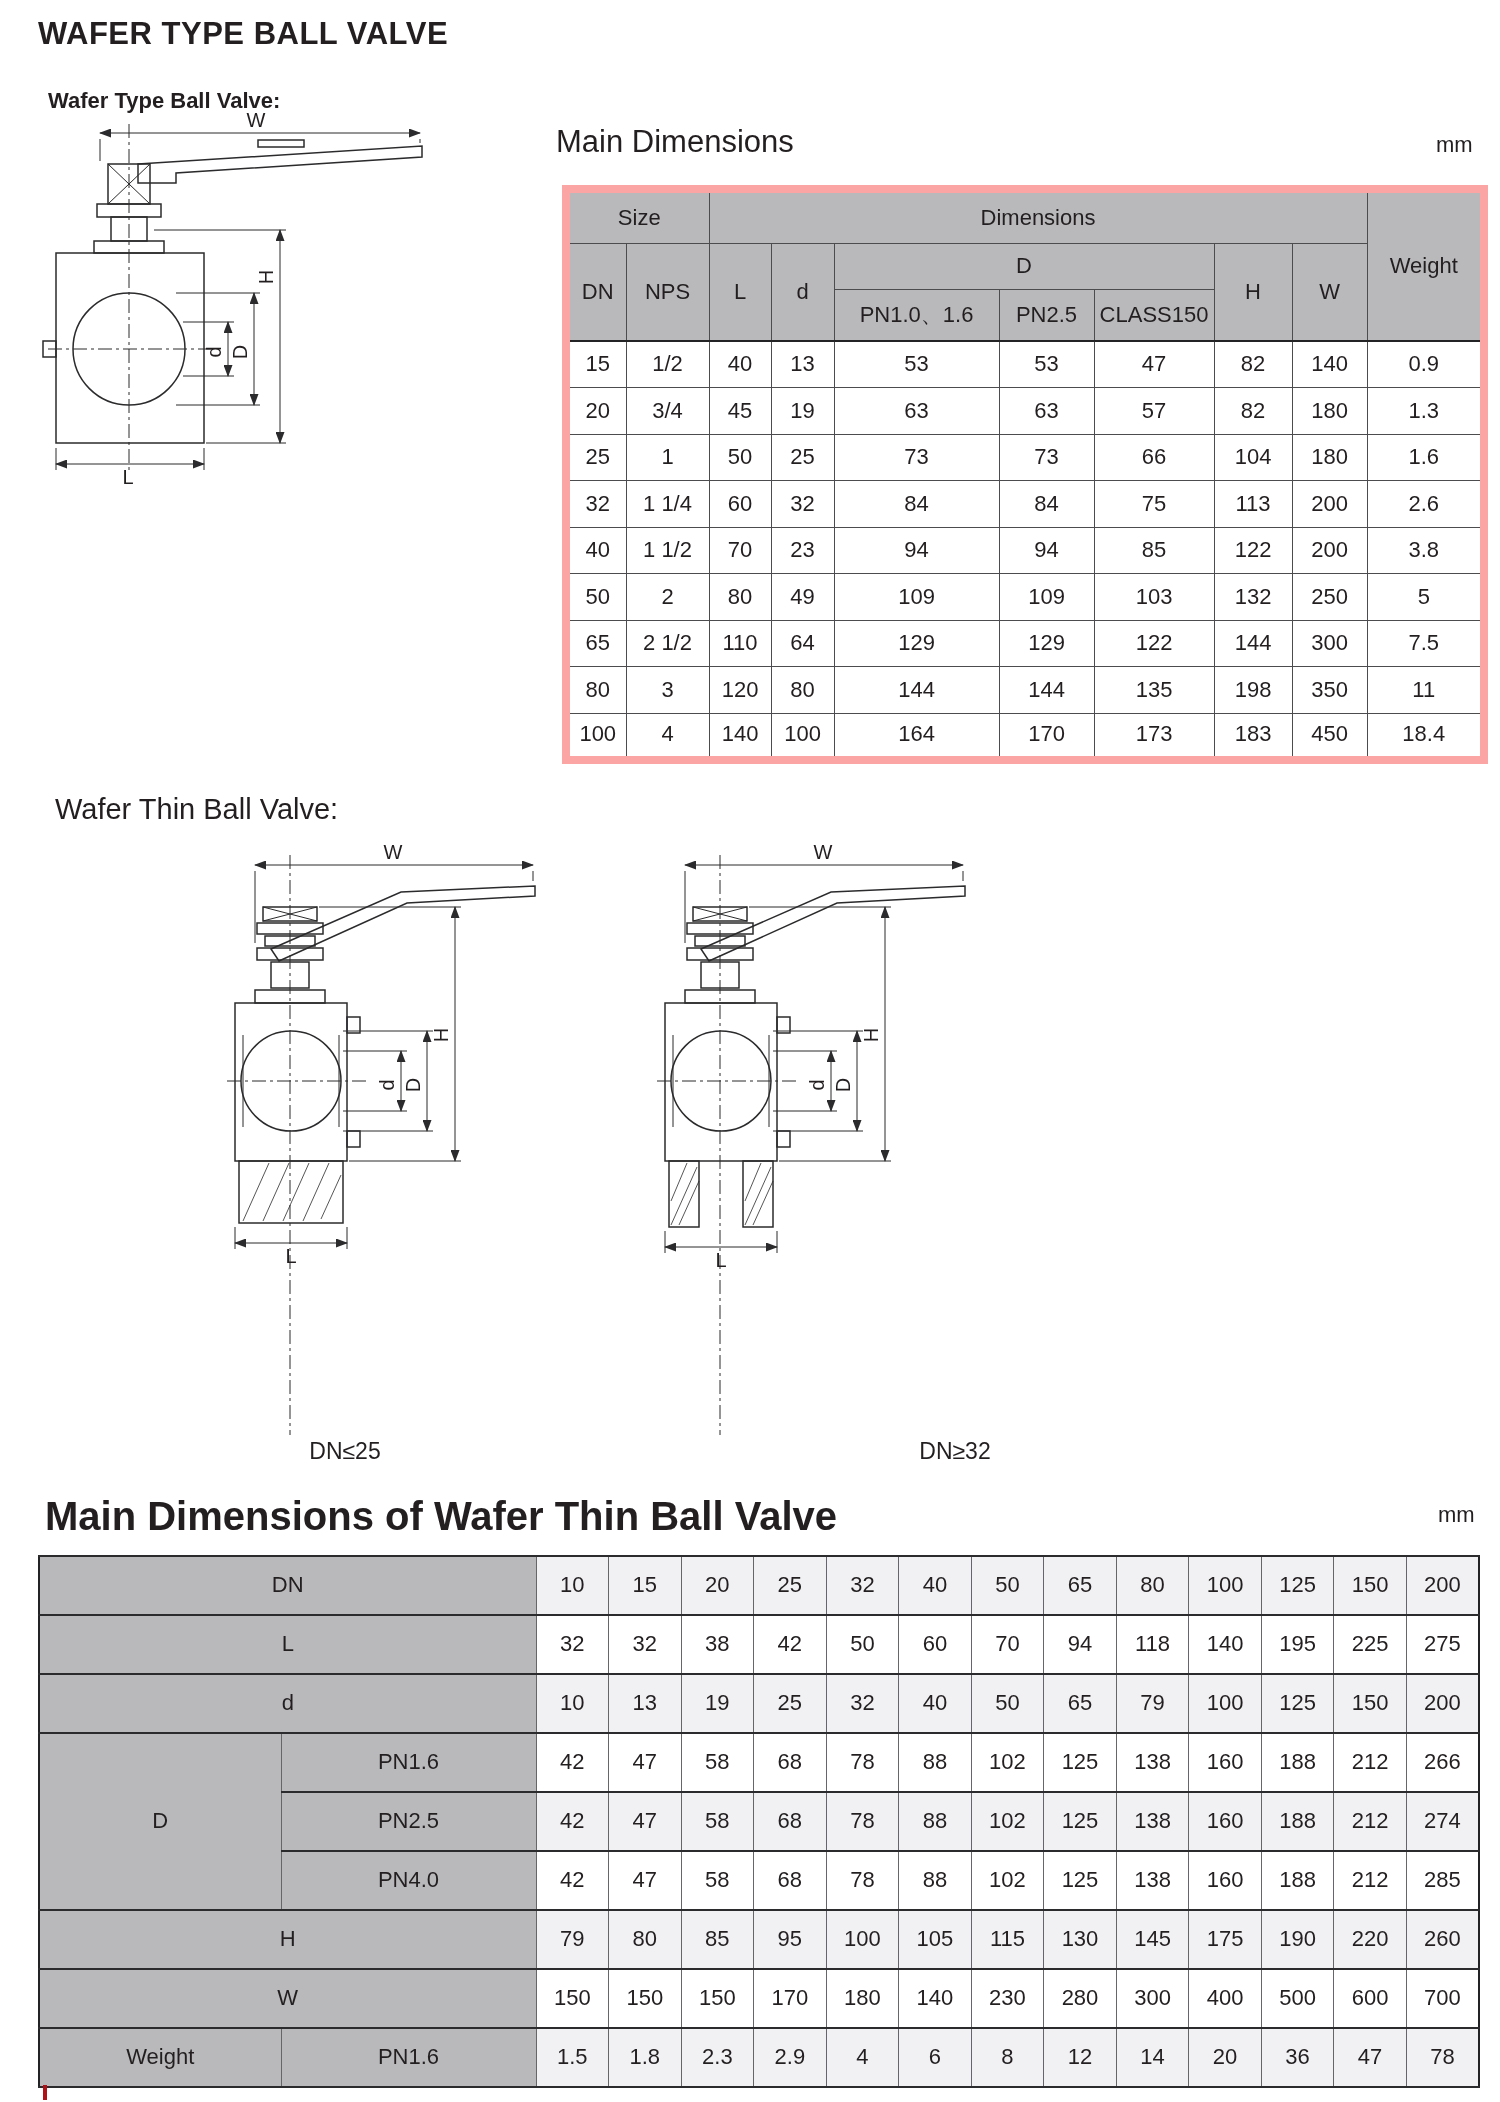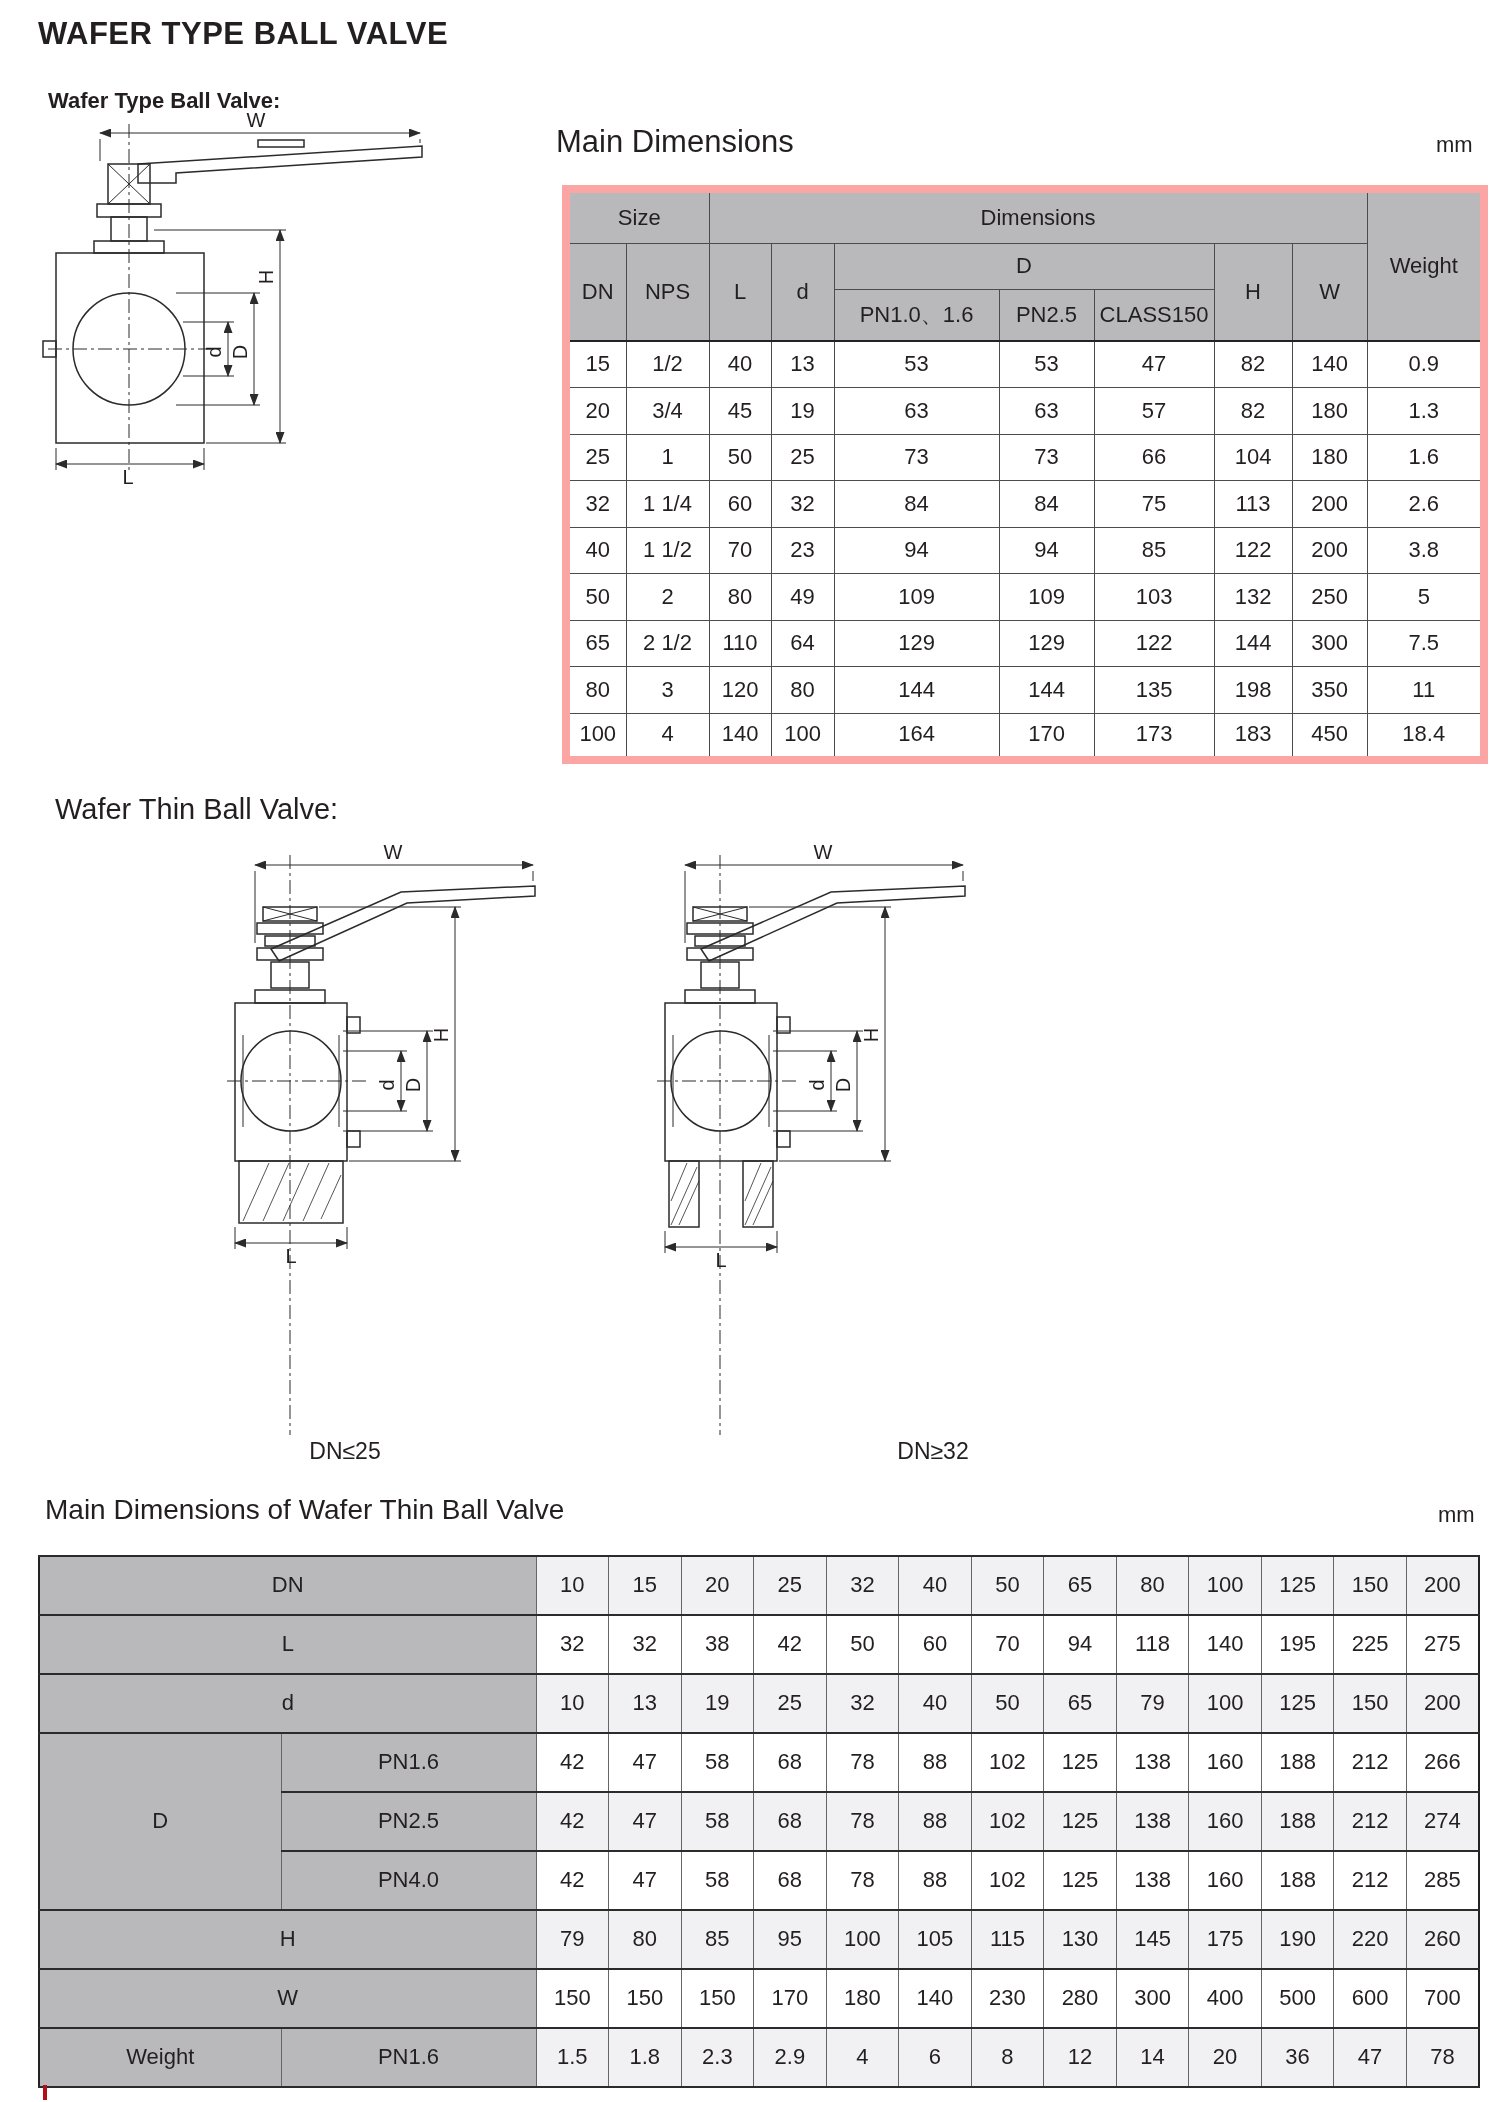--- a/index.html
+++ b/index.html
@@ -7,25 +7,25 @@
     width:1500px;height:2102px;position:relative;background:#ffffff;
     font-family:"Liberation Sans","DejaVu Sans",sans-serif;color:#231f20;
     overflow:hidden;
   }
   .abs{position:absolute;}
   .page-title{left:38px;top:16px;font-size:31px;font-weight:700;letter-spacing:.5px;}
   .sec1-label{left:48px;top:88px;font-size:22px;font-weight:bold;}
   .t1-title{left:556px;top:124px;font-size:31px;}
   .mm1{left:1436px;top:132px;font-size:22px;}
   .sec2-label{left:55px;top:793px;font-size:29px;}
-  .t2-title{left:45px;top:1494px;font-size:28px;font-weight:400;}
+  .t2-title{left:45px;top:1494px;font-size:40px;font-weight:700;}
   .mm2{left:1438px;top:1502px;font-size:22px;}
   .cap{width:130px;text-align:center;font-size:23px;top:1438px;}
   .cap1{left:280px;}
-  .cap2{left:868px;text-align:center;}
+  .cap2{left:890px;text-align:center;}
   .red-tick{left:43px;top:2085px;width:4px;height:15px;background:#b01116;}
 
   table{border-collapse:collapse;table-layout:fixed;}
   th,td{padding:0;text-align:center;vertical-align:middle;font-weight:400;line-height:1.1;}
 
   .t1{position:absolute;left:562px;top:185px;width:918px;font-size:22px;border:8px solid #fca5a5;}
   .t1 th,.t1 td{border:1px solid #4c4c4e;}
   .t1 th{background:#b9b9bc;}
   .t1 thead tr:nth-child(1){height:54px;}
   .t1 thead tr:nth-child(2){height:46px;}

